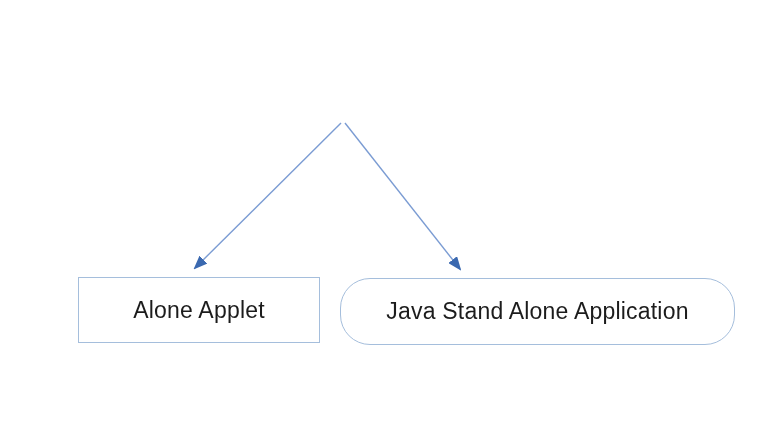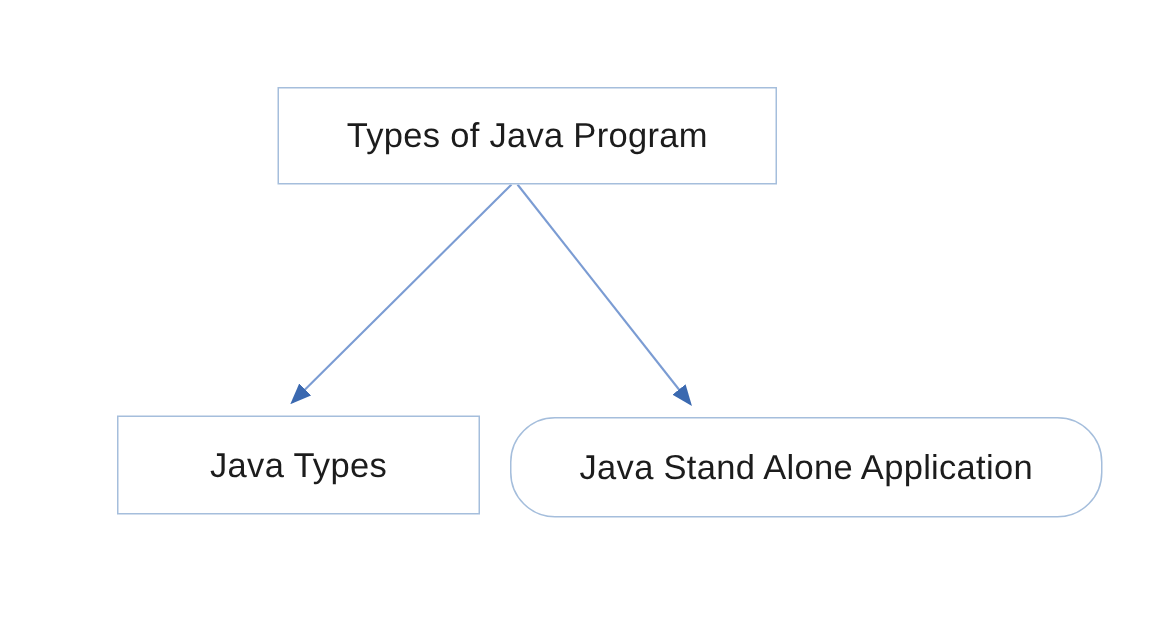--- a/index.html
+++ b/index.html
@@ -54,25 +54,22 @@
   <svg class="connectors" width="768" height="429" viewBox="0 0 768 429" xmlns="http://www.w3.org/2000/svg">
     <defs>
       <marker id="arrowhead" markerWidth="10" markerHeight="8" refX="8.5" refY="4" orient="auto" markerUnits="strokeWidth">
         <path class="arrow-head" d="M0,0 L10,4 L0,8 Z"></path>
       </marker>
     </defs>
     <line class="arrow-line" x1="341" y1="123" x2="195" y2="268" marker-end="url(#arrowhead)"></line>
     <line class="arrow-line" x1="345" y1="123" x2="460" y2="269" marker-end="url(#arrowhead)"></line>
   </svg>
 
-  <div class="node node-root">
-    <span>Types of Java Program</span>
-  </div>
 
   <div class="node node-left">
-    <span>Java Types</span>
+    <span>Alone Applet</span>
   </div>
 
   <div class="node node-right">
     <span>Java Stand Alone Application</span>
   </div>
 
 </div>
 
 </body></html>

